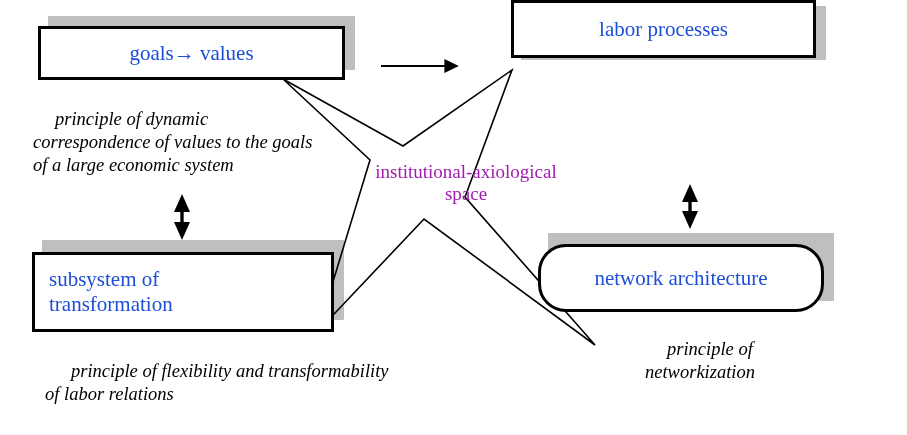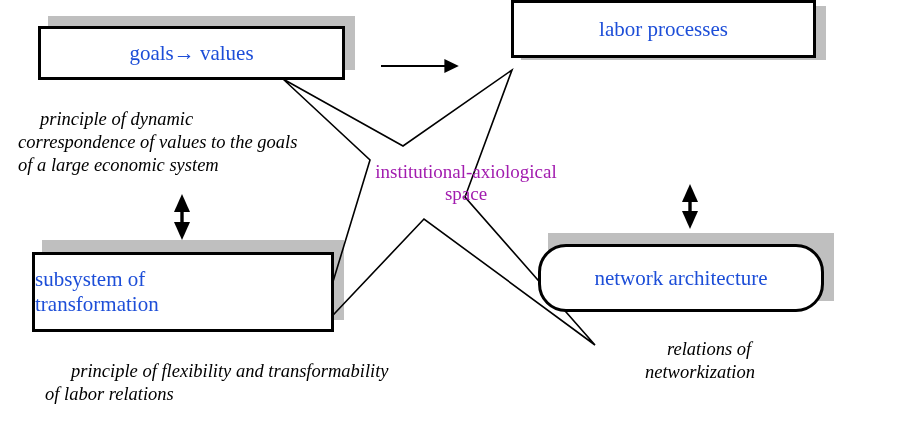--- a/index.html
+++ b/index.html
@@ -30,20 +30,21 @@
     font-family:"Liberation Serif", serif;
     font-size:21px;
     line-height:25px;
     text-align:center;
     white-space:pre-line;
     color:#1d4ed8;
   }
   .node.left-align .label{
     text-align:left;
     width:100%;
+    padding-left:14px;
     box-sizing:border-box;
   }
   .principle{
     position:absolute;
     font-family:"Liberation Serif", serif;
     font-style:italic;
     font-size:18.5px;
     line-height:23px;
     white-space:pre-line;
     color:#000;
@@ -102,29 +103,29 @@
 transformation</span>
   </div>
 
   <div class="node" style="left:538px; top:244px; width:286px; height:68px;border-radius:28px;">
     <span class="label">network architecture</span>
   </div>
 
   <div class="center-label" style="left:360px; top:161px; width:212px;">institutional-axiological
 space</div>
 
-  <div class="principle" style="left:18px; top:108px; width:330px; text-indent:22px;">principle of dynamic
+  <div class="principle" style="left:33px; top:108px; width:330px; text-indent:22px;">principle of dynamic
 correspondence of values to the goals
 of a large economic system</div>
 
 
   <div class="principle" style="left:45px; top:360px; width:420px; text-indent:26px;">principle of flexibility and transformability
 of labor relations</div>
 
-  <div class="principle" style="left:645px; top:338px; width:200px; text-indent:22px;">relations of
+  <div class="principle" style="left:645px; top:338px; width:200px; text-indent:22px;">principle of
 networkization</div>
 
   <svg class="arrows" viewBox="0 0 907 435">
     <defs>
       <marker id="ahead" markerWidth="9" markerHeight="9" refX="7" refY="4.5" orient="auto" markerUnits="strokeWidth">
         <path d="M0,0.6 L8,4.5 L0,8.4 z" fill="#000000"></path>
       </marker>
       <marker id="aup" markerWidth="9" markerHeight="9" refX="7" refY="4.5" orient="auto" markerUnits="strokeWidth">
         <path d="M0,0.6 L8,4.5 L0,8.4 z" fill="#000000"></path>
       </marker>

